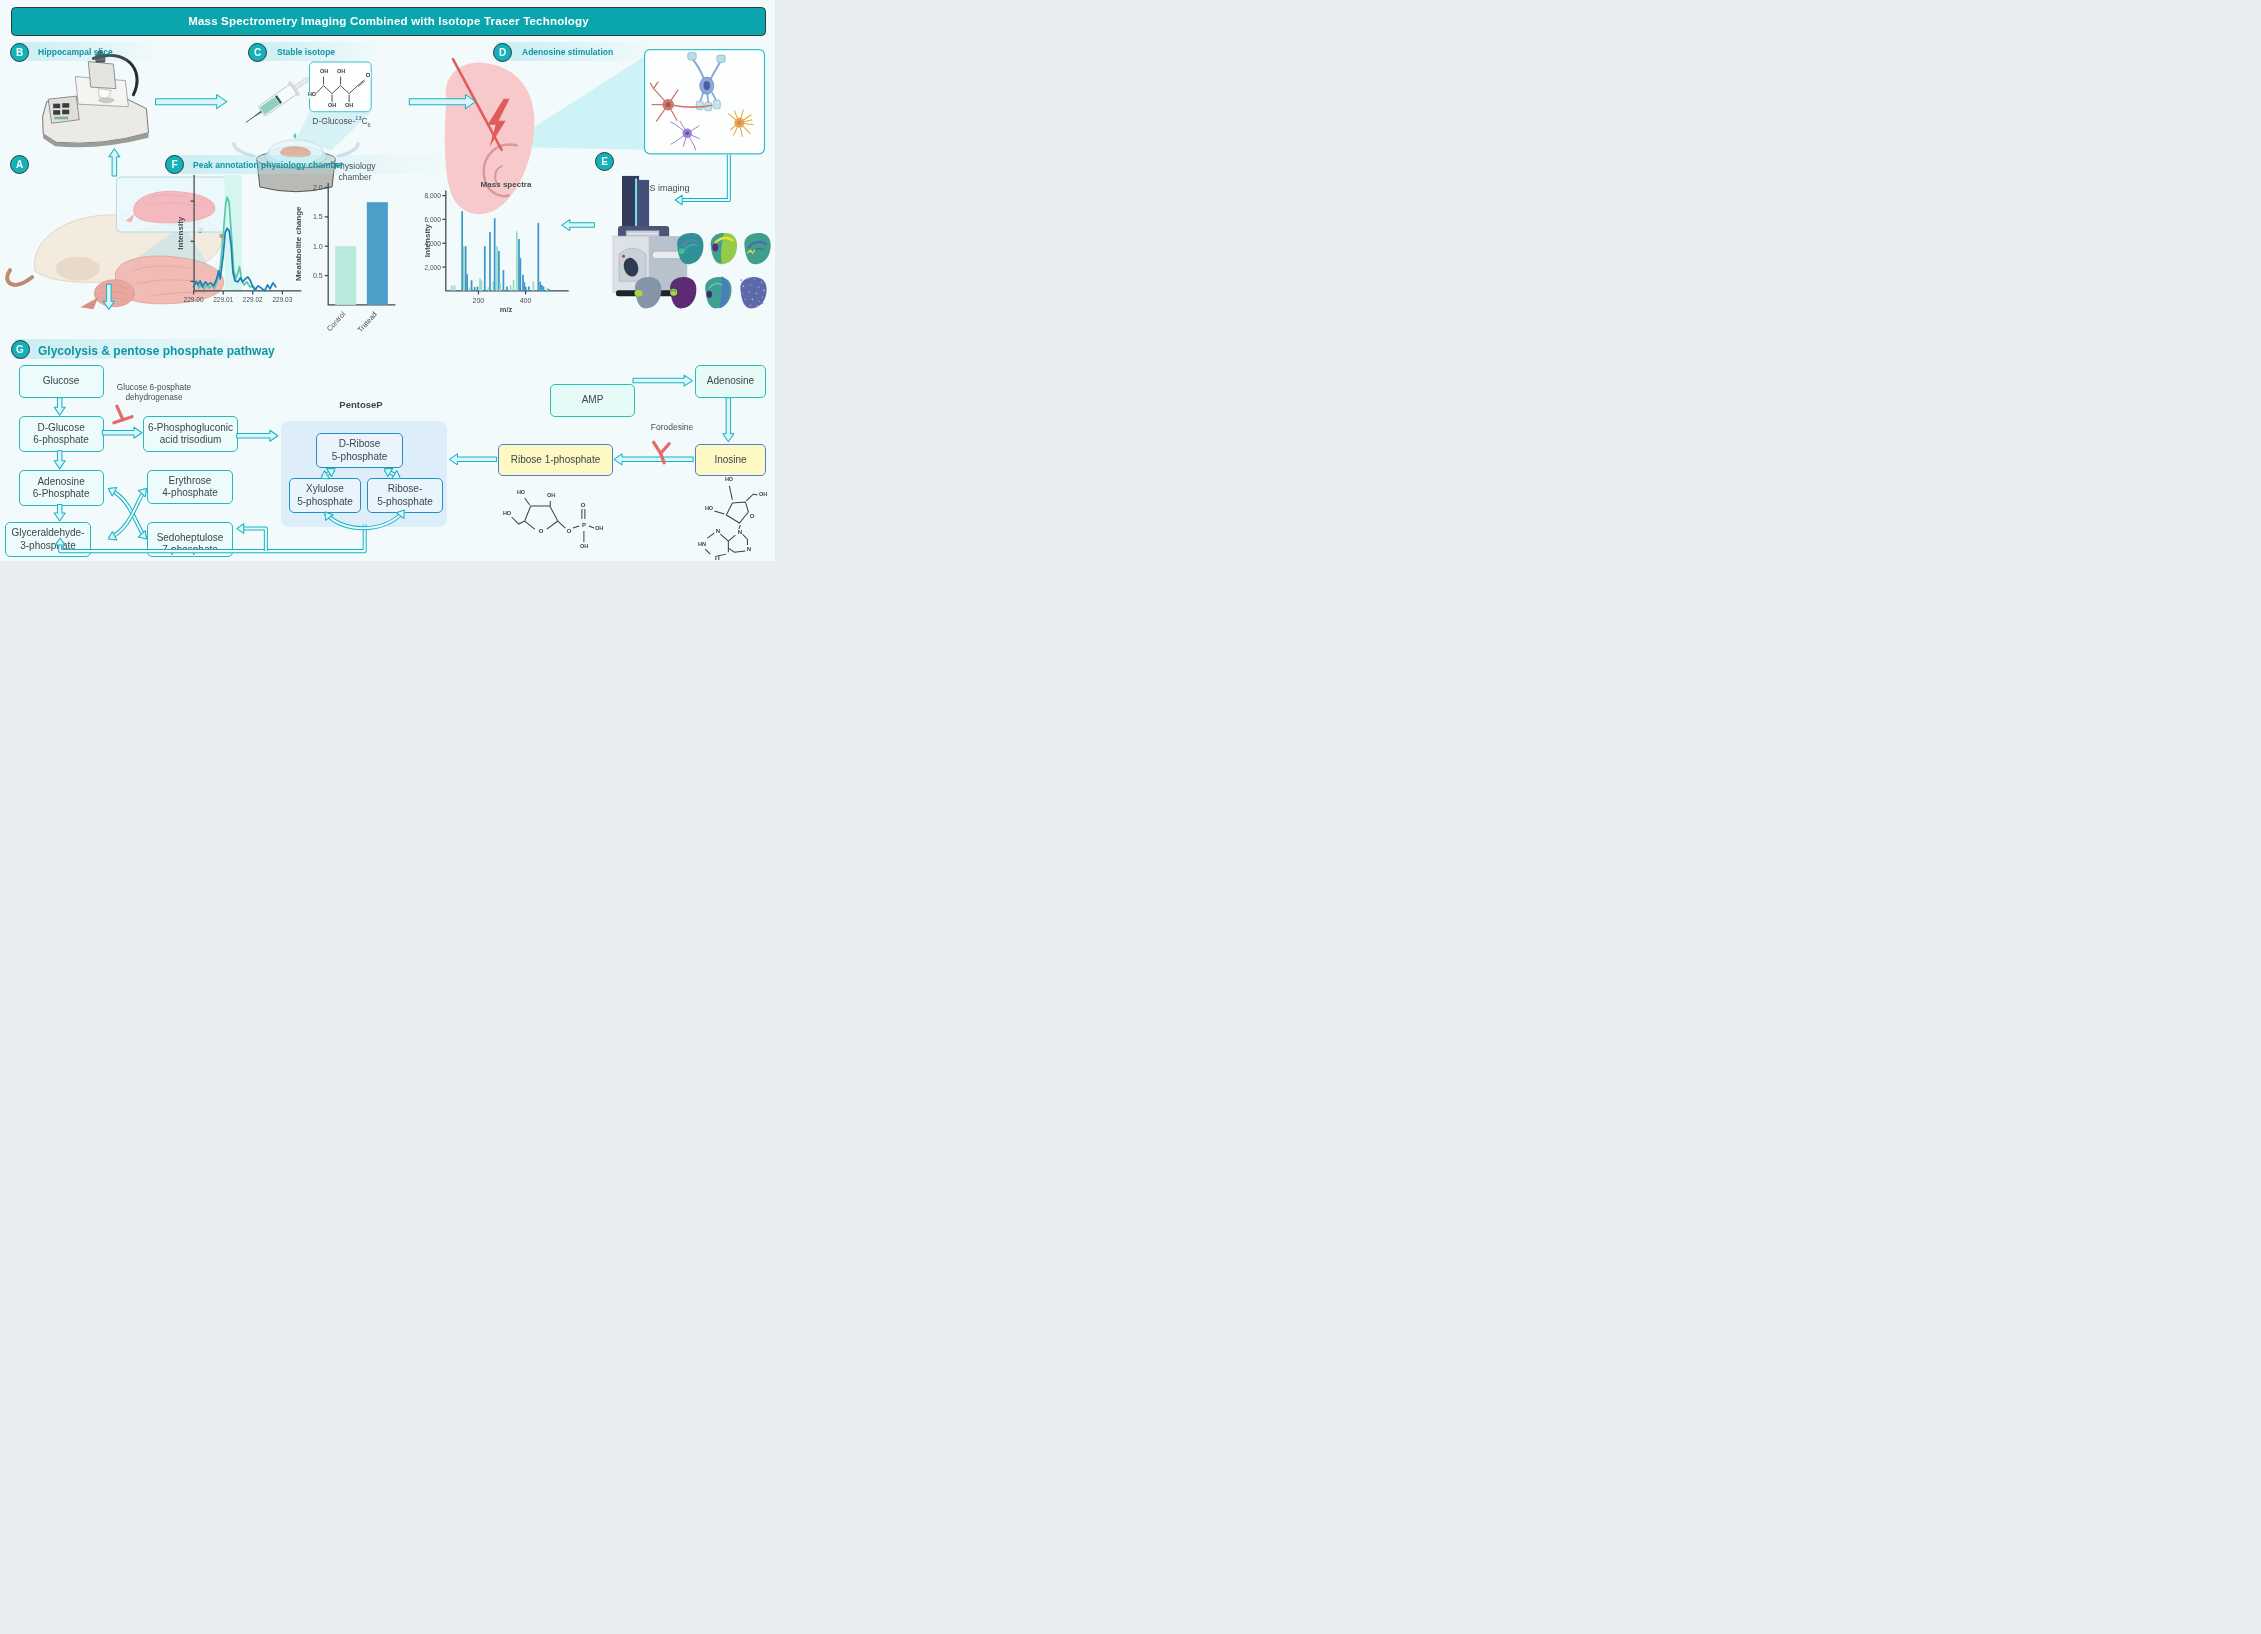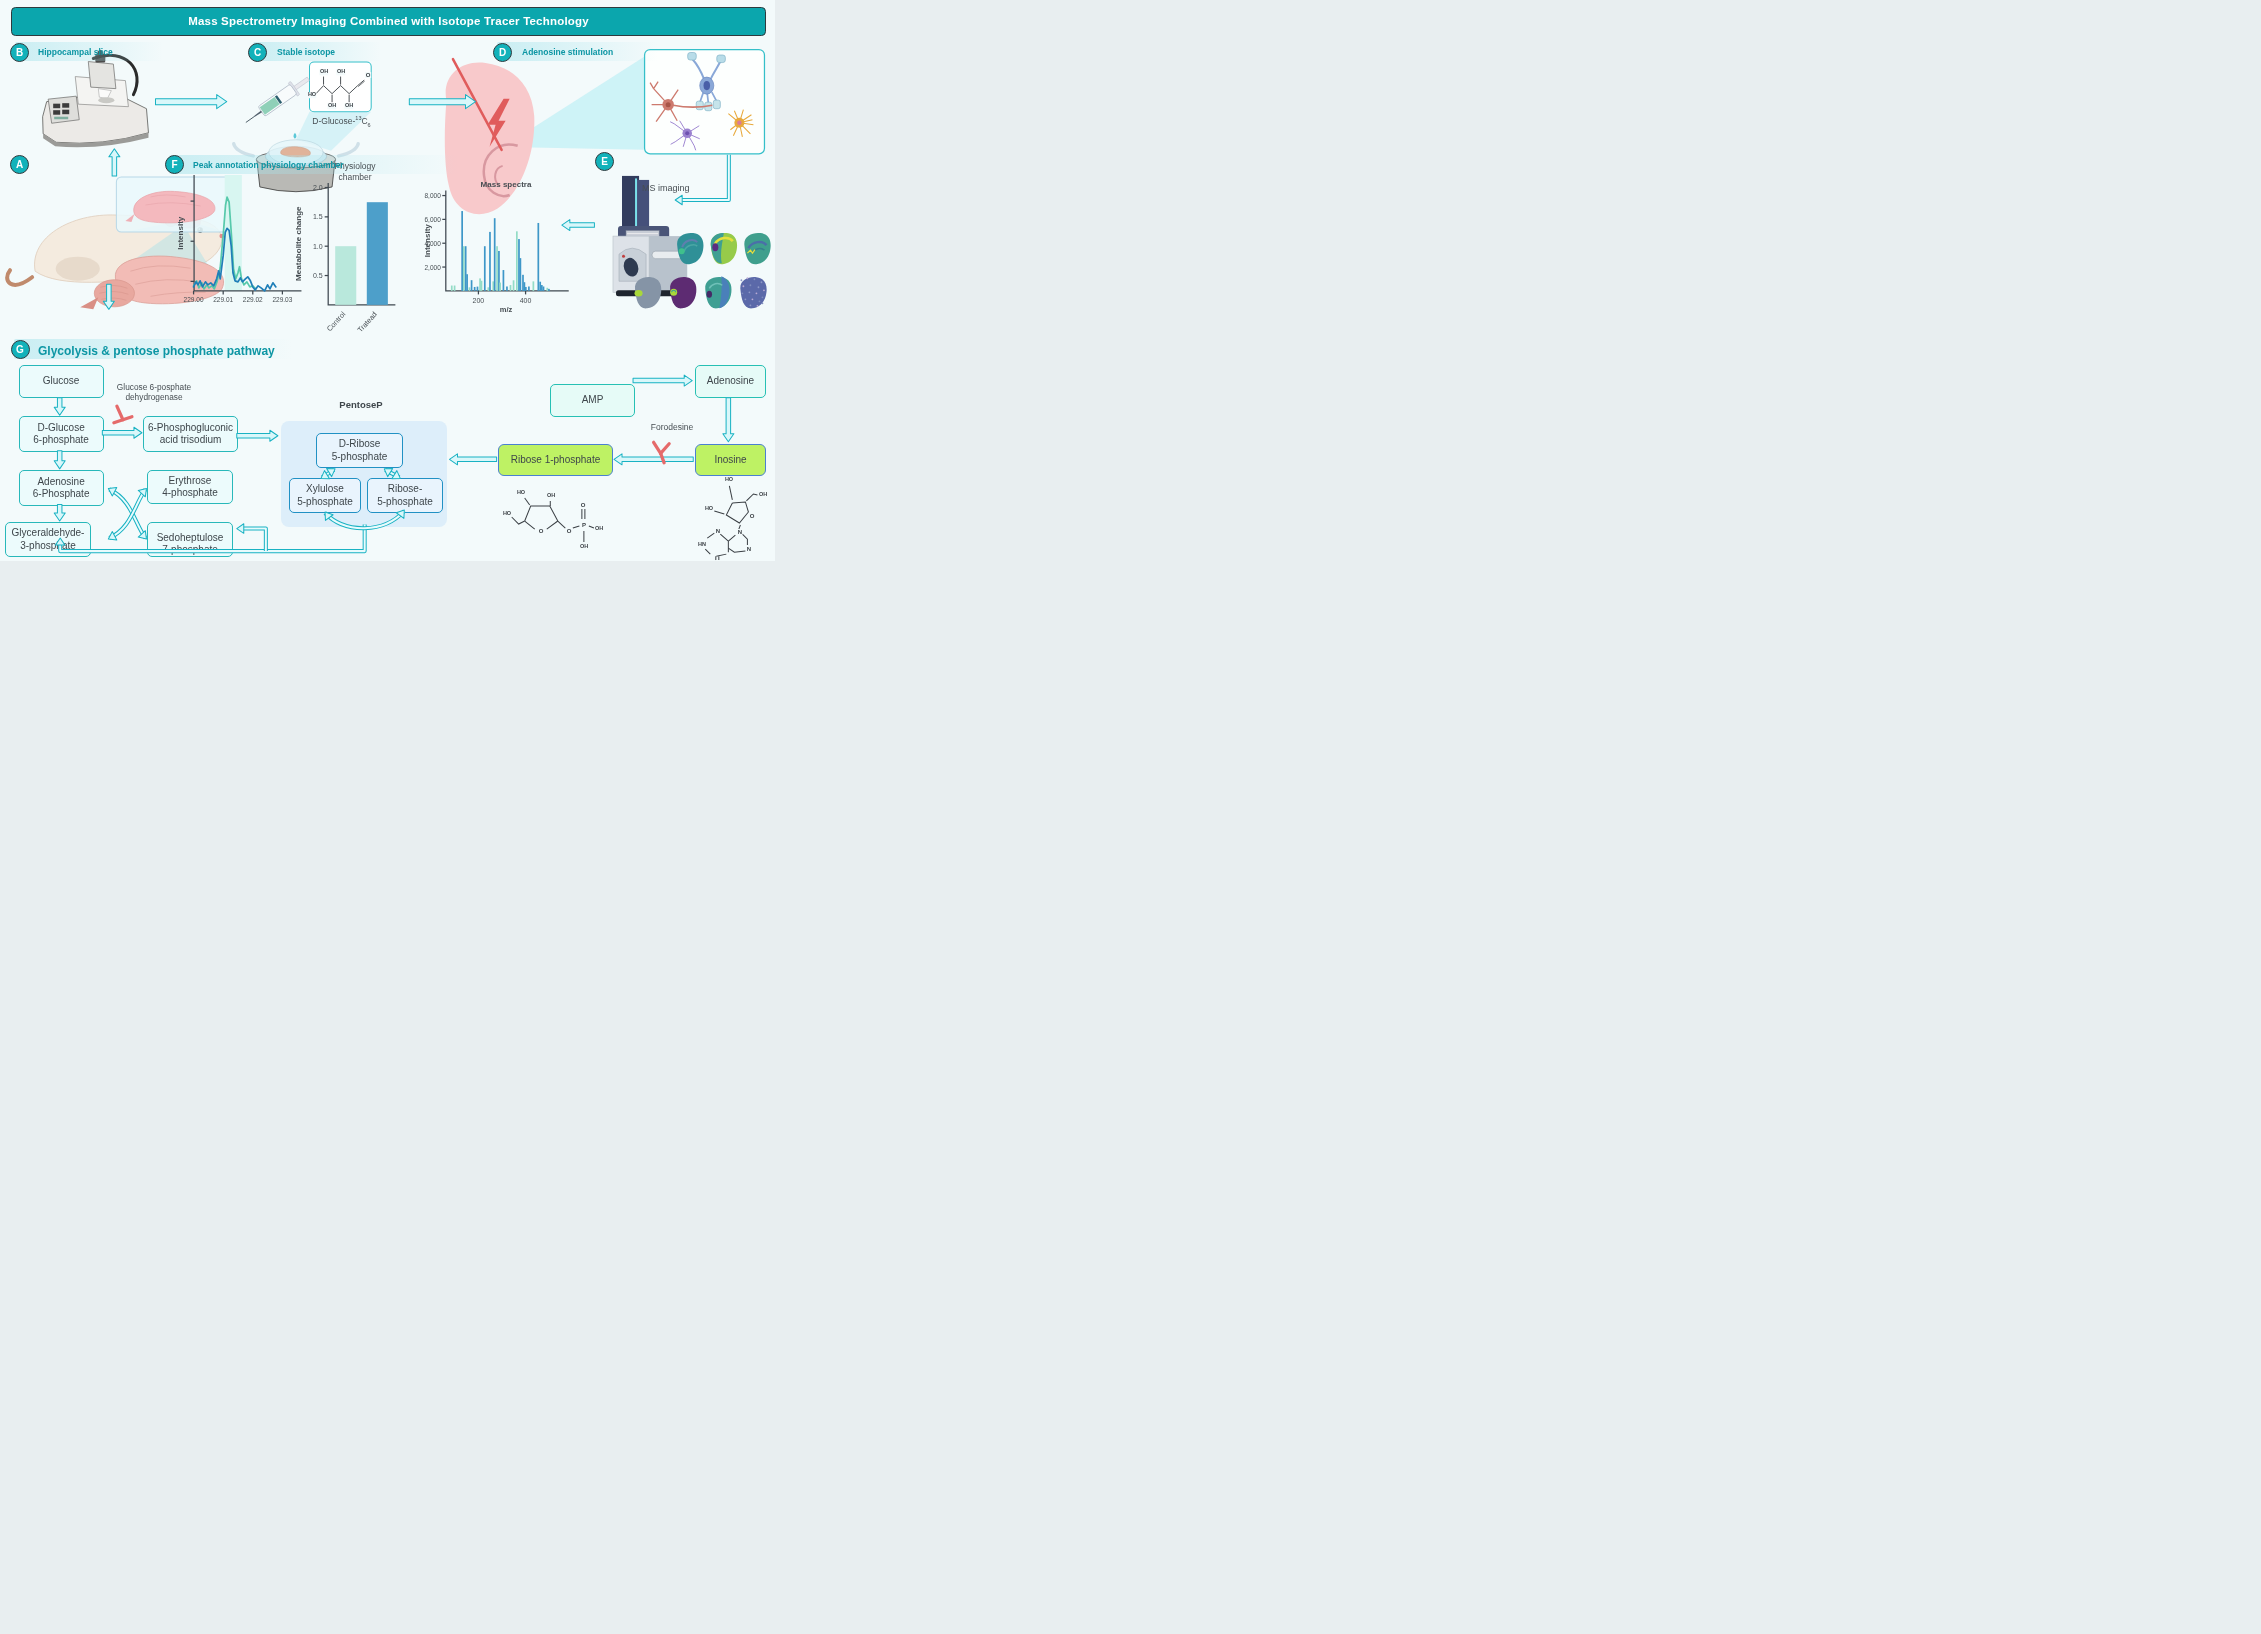--- a/index.html
+++ b/index.html
@@ -16,21 +16,21 @@
     border:1.3px solid #2e3a3e;border-radius:4.5px;display:flex;align-items:center;justify-content:center;z-index:2;}
   .titlebar span{color:#fff;font-size:11.5px;font-weight:bold;letter-spacing:0.2px;}
   .strip{position:absolute;height:19px;background:linear-gradient(90deg,rgba(168,228,236,.55),rgba(244,252,253,0));z-index:2;border-radius:2px;}
   .pcircle{position:absolute;width:17px;height:17px;border-radius:50%;background:#12b2ba;border:1px solid #2e3a3e;
     color:#fff;font-weight:bold;font-size:10px;display:flex;align-items:center;justify-content:center;z-index:5;}
   .ptitle{position:absolute;color:var(--teal-dark);font-weight:bold;font-size:8.5px;z-index:5;white-space:nowrap;}
   .pbox{position:absolute;border:1.3px solid var(--boxborder);background:var(--boxfill);border-radius:5px;
     display:flex;flex-direction:column;align-items:center;justify-content:center;color:var(--ink);
     font-size:10px;line-height:1.22;text-align:center;z-index:4;}
   .pbox.pent{border-color:#2191c4;background:#e9f4fd;}
-  .pbox.pur{border-color:#4b80d1;background:#bef264;border-radius:6px;}
+  .pbox.pur{border-color:#4b80d1;background:#fef9c3;}
   .pbox.amp{border-color:#27c0b4;background:#e6fbf7;}
   .freelabel{position:absolute;color:#474e53;z-index:4;text-align:center;line-height:1.25;}
   .pentcontainer{position:absolute;left:281px;top:421px;width:166px;height:106px;background:#ddeefa;border-radius:8px;z-index:2;}
   .atom{position:absolute;color:#3a3f44;font-size:6px;font-weight:bold;z-index:4;background:var(--bg);
     transform:translate(-50%,-50%);padding:0 0.5px;line-height:1;}
   .atom.sm{font-size:5.5px;}
   .caption{position:absolute;color:#474e53;font-size:8.5px;z-index:4;}
 </style>
 </head>
 <body>

